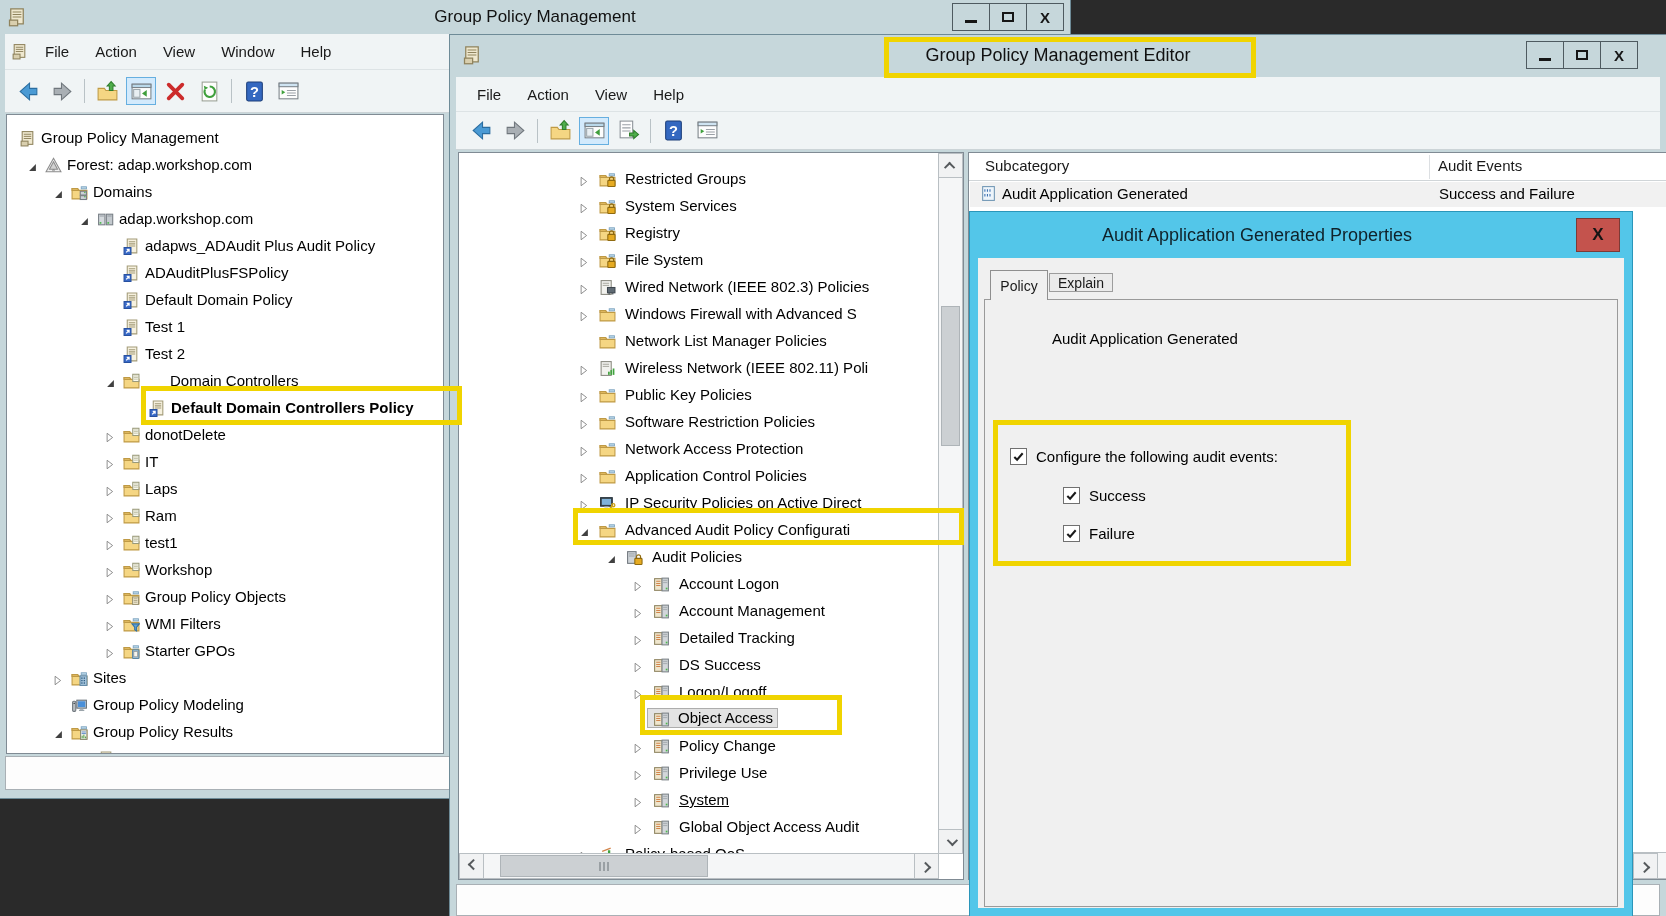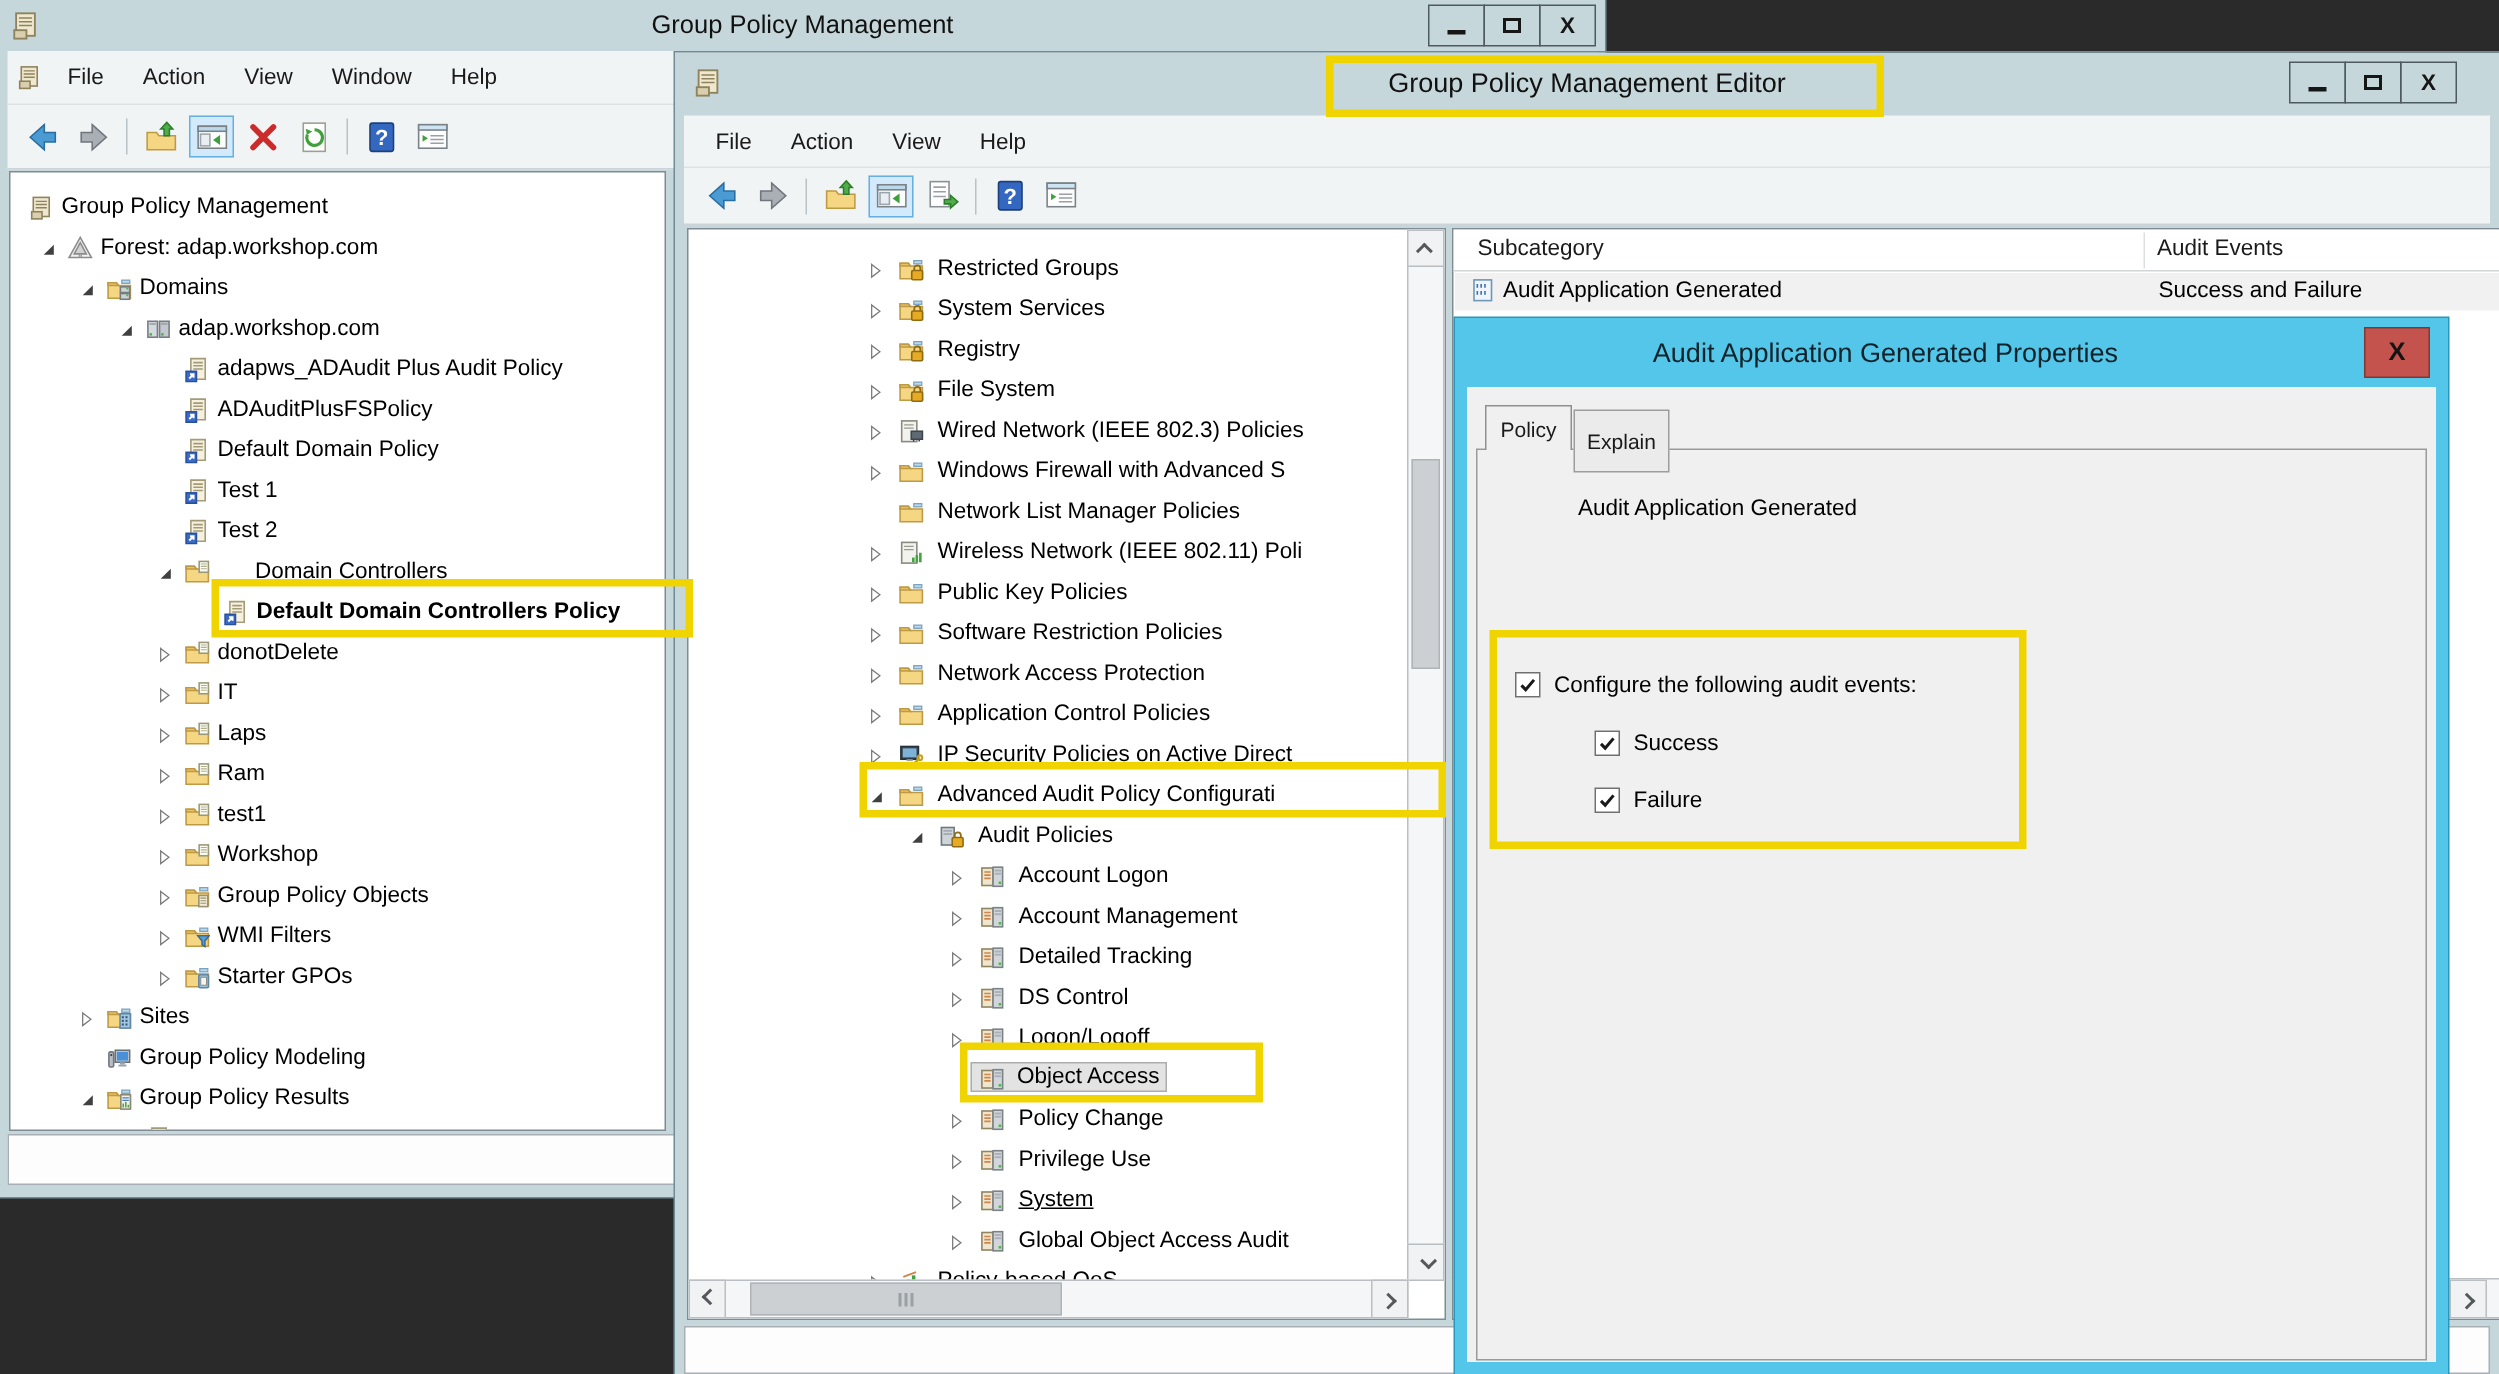--- a/index.html
+++ b/index.html
@@ -771,21 +771,21 @@
               <rect x="8.5" y="2" width="6" height="12" fill="#d2d6da" stroke="#7b8287"></rect>
               <rect x="9.5" y="3.5" width="4" height="1.2" fill="#aab0b5"></rect>
               <rect x="9.5" y="5.5" width="4" height="1.2" fill="#aab0b5"></rect>
               <rect x="12" y="11" width="1.6" height="1.6" fill="#4db84d"></rect>
             </svg></span>
         </div>
         <div class="tree-row" style="top: 500px;">
           <span class="tw" style="left: 174px;"><svg viewBox="0 0 13 13" xmlns="http://www.w3.org/2000/svg">
               <path d="M2.5 1.5 9 6.5 2.5 11.5z" fill="#fff" stroke="#7a7a7a"></path>
             </svg></span>
-          <span class="tlabel" style="left: 220px;">DS Control</span>
+          <span class="tlabel" style="left: 220px;">DS Success</span>
           <span class="ticon" style="left: 194px;"><svg viewBox="0 0 16 16" xmlns="http://www.w3.org/2000/svg">
               <rect x="1.5" y="2.5" width="7" height="11" fill="#efe6cd" stroke="#8f8561"></rect>
               <path d="M3 5h4M3 7h4M3 9h4" stroke="#d2844a" stroke-width="1" fill="none"></path>
               <rect x="8.5" y="2" width="6" height="12" fill="#d2d6da" stroke="#7b8287"></rect>
               <rect x="9.5" y="3.5" width="4" height="1.2" fill="#aab0b5"></rect>
               <rect x="9.5" y="5.5" width="4" height="1.2" fill="#aab0b5"></rect>
               <rect x="12" y="11" width="1.6" height="1.6" fill="#4db84d"></rect>
             </svg></span>
         </div>
         <div class="tree-row" style="top: 527px;">
@@ -935,21 +935,21 @@
     <div class="statusbar" style="left:6px;top:849px;width:1204px;height:32px;"></div>
   </section>
 
   <section id="dialog" style="left:970px;top:212px;width:662px;height:704px;">
     <div id="dialog-title">Audit Application Generated Properties</div>
     <div id="dialog-close" style="left:606px;top:6px;">X</div>
     <div id="dialog-body" style="left:8px;top:46px;width:646px;height:650px;">
       <div class="tabframe" style="left:6px;top:41px;width:634px;height:608px;"></div>
       <div id="dialog-tabs">
           <div class="tab active" style="left: 12px; top: 12px; width: 58px; height: 30px;">Policy</div>
-          <div class="tab inactive" style="left: 71px; top: 15px; width: 64px; height: 42px;">Explain</div>
+          <div class="tab inactive" style="left: 71px; top: 15px; width: 64px; height: 19px;">Explain</div>
         </div>
       <span id="policy-icon" style="left:14px;top:54px;"><svg viewBox="0 0 16 16" xmlns="http://www.w3.org/2000/svg">
             <path d="M4 2h28l10 10v42H4z" fill="#fdfdfb" stroke="#a9a9a2" stroke-width="1.5"></path>
             <path d="M32 2l10 10H32z" fill="#e4e4dc" stroke="#a9a9a2"></path>
             <rect x="14" y="30" width="22" height="18" rx="2" fill="#e8ad1e" stroke="#8f6a10" stroke-width="1.5"></rect>
             <path d="M18.5 30v-6a6.5 6.5 0 0 1 13 0v6" fill="none" stroke="#8f6a10" stroke-width="2.5"></path>
             <path d="M16 35h18M16 39h18M16 43h18" stroke="#c58f10" fill="none"></path>
           </svg></span>
       <span id="policy-label" style="left:74px;top:72px;">Audit Application Generated</span>
       <div id="dialog-checks">

